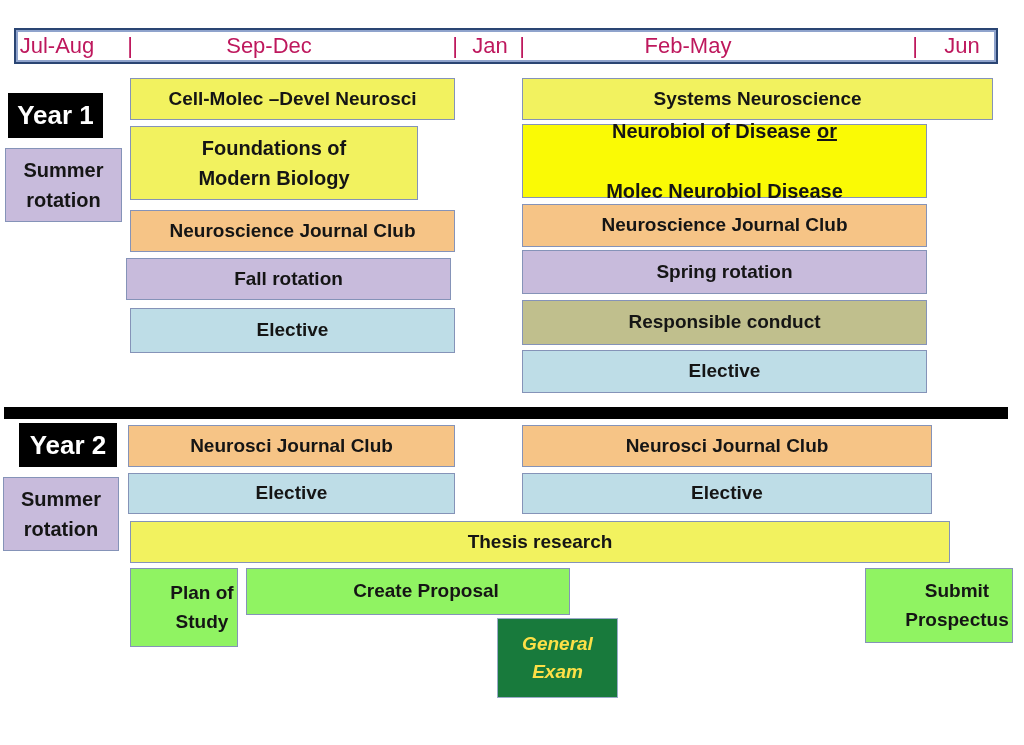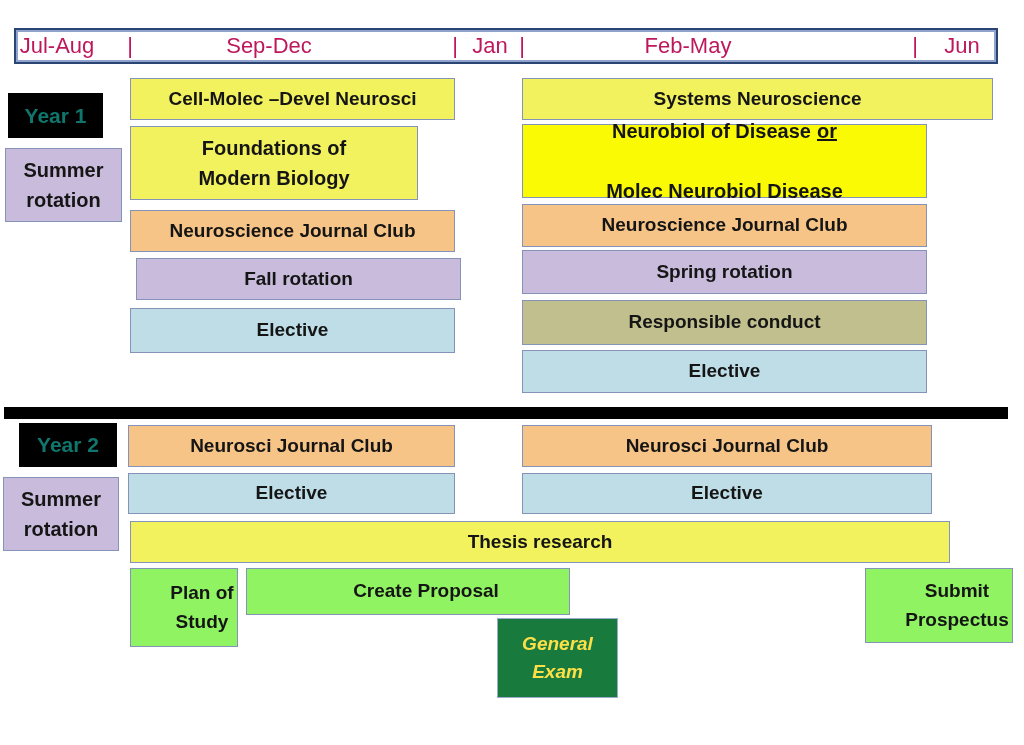--- a/index.html
+++ b/index.html
@@ -24,21 +24,21 @@
     border:1.5px solid #8593B8;box-sizing:border-box;white-space:pre-line;color:#151515;
   }
   .pale-yellow{background:#F2F25F;}
   .bright-yellow{background:#FAFA05;}
   .orange{background:#F6C486;}
   .lavender{background:#C8BBDC;}
   .blue{background:#BEDDE7;}
   .olive{background:#C0BF8D;}
   .green{background:#90F362;padding-left:36px;}
   .dark-green{background:#187A3C;color:#fde047;border-color:#9AAAC8;font-style:italic;}
-  .black-label{background:#000000;color:#0f766e;border:none;font-size:21px;}
+  .black-label{background:#000000;color:#ffffff;border:none;font-size:26px;}
   .big{font-size:20px;}
   .u-or{text-decoration:underline;margin-left:6px;}
   .divider{position:absolute;left:4px;top:407px;width:1004px;height:12px;background:#000000;}
 </style>
 </head>
 <body>
 
 <div id="slide">
 
   <div class="timeline">
@@ -54,21 +54,21 @@
   </div>
 
   <div class="box black-label" style="left:8px;top:93px;width:95px;height:45px;">Year 1</div>
   <div class="box lavender big" style="left:5px;top:148px;width:117px;height:74px;">Summer
 rotation</div>
 
   <div class="box pale-yellow" style="left:130px;top:78px;width:325px;height:42px;">Cell-Molec –Devel Neurosci</div>
   <div class="box pale-yellow big" style="left:130px;top:126px;width:288px;height:74px;">Foundations of
 Modern Biology</div>
   <div class="box orange" style="left:130px;top:210px;width:325px;height:42px;">Neuroscience Journal Club</div>
-  <div class="box lavender" style="left:136px;top:258px;width:325px;height:42px;">Fall rotation</div>
+  <div class="box lavender" style="left:126px;top:258px;width:325px;height:42px;">Fall rotation</div>
   <div class="box blue" style="left:130px;top:308px;width:325px;height:45px;">Elective</div>
 
   <div class="box pale-yellow" style="left:522px;top:78px;width:471px;height:42px;">Systems Neuroscience</div>
   <div class="box bright-yellow big" style="left:522px;top:124px;width:405px;height:74px;justify-content:center;">
     <div>
       <div><span>Neurobiol of Disease</span><span class="u-or">or</span></div>
       <div>Molec Neurobiol Disease</div>
     </div>
   </div>
   <div class="box orange" style="left:522px;top:204px;width:405px;height:43px;">Neuroscience Journal Club</div>

